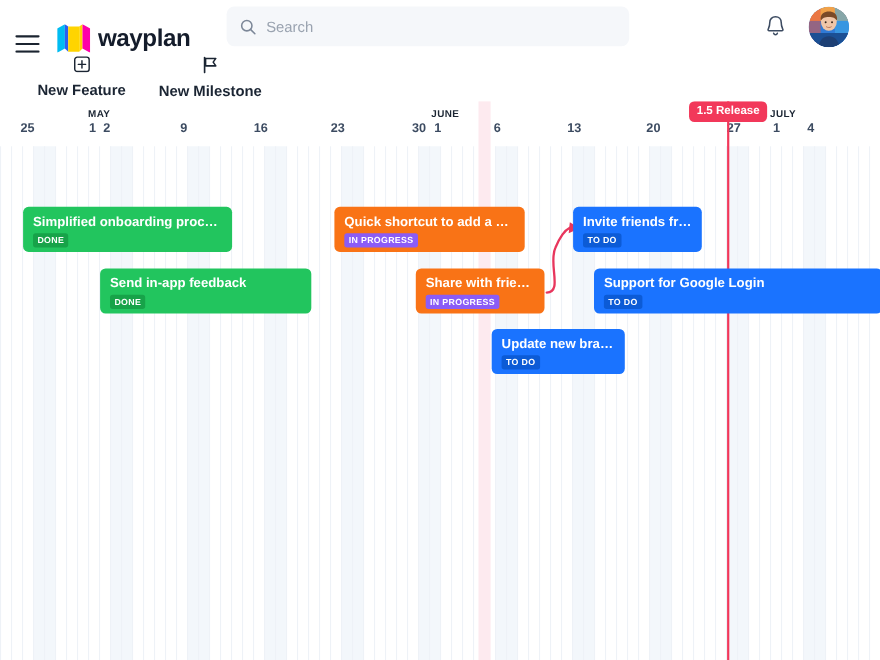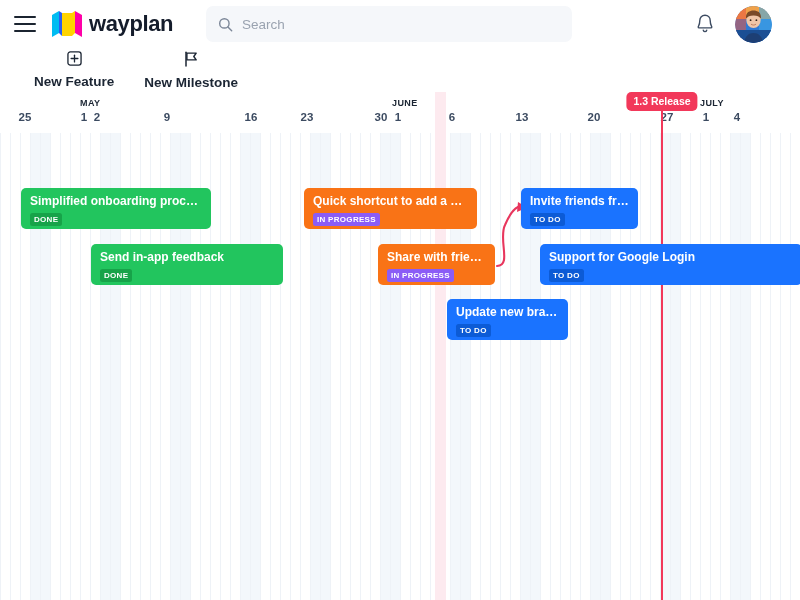--- a/index.html
+++ b/index.html
@@ -8,21 +8,21 @@
     font-family: "Liberation Sans", sans-serif;
     background: #ffffff;
     overflow: hidden;
   }
   #app { position: relative; width: 800px; height: 600px; }
 
   
   .header {
     position: absolute; left: 0; top: 0; width: 800px; height: 48px;
     background: #ffffff;
-    display: flex; align-items: center;
+    display: flex; align-items: flex-end;
   }
   .hamburger {
     width: 22px; height: 16px; margin-left: 14px; margin-right: 16px;
     display: flex; flex-direction: column; justify-content: space-between;
     cursor: pointer;
   }
   .hamburger span { display: block; height: 2px; width: 22px; background: #1b2430; border-radius: 2px; }
 
   .brand { display: flex; align-items: center; gap: 7px; }
   .logo-mark { width: 30px; height: 26px; display: block; }
@@ -218,21 +218,21 @@
       <div id="month-labels">
           <div class="month-label" style="left: 80px;">MAY</div>
           <div class="month-label" style="left: 392px;">JUNE</div>
           <div class="month-label" style="left: 700px;">JULY</div>
         </div>
       <div id="day-labels">
           <div class="day-label" style="left: 25px;">25</div>
           <div class="day-label" style="left: 84px;">1</div>
           <div class="day-label" style="left: 97px;">2</div>
           <div class="day-label" style="left: 167px;">9</div>
-          <div class="day-label" style="left: 251px;">16</div>
+          <div class="day-label" style="left: 237px;">16</div>
           <div class="day-label" style="left: 307px;">23</div>
           <div class="day-label" style="left: 381px;">30</div>
           <div class="day-label" style="left: 398px;">1</div>
           <div class="day-label today" style="left: 440px;">5</div>
           <div class="day-label" style="left: 452px;">6</div>
           <div class="day-label" style="left: 522px;">13</div>
           <div class="day-label" style="left: 594px;">20</div>
           <div class="day-label" style="left: 667px;">27</div>
           <div class="day-label" style="left: 706px;">1</div>
           <div class="day-label" style="left: 737px;">4</div>
@@ -335,17 +335,17 @@
           <div class="bar green" style="left: 91px; top: 111px; width: 192px;"><div class="bar-title">Send in-app feedback</div><div class="bar-badge">DONE</div></div>
           <div class="bar orange" style="left: 304px; top: 55px; width: 173px;"><div class="bar-title">Quick shortcut to add a new task</div><div class="bar-badge">IN PROGRESS</div></div>
           <div class="bar orange" style="left: 378px; top: 111px; width: 117px;"><div class="bar-title">Share with friends</div><div class="bar-badge">IN PROGRESS</div></div>
           <div class="bar blue" style="left: 521px; top: 55px; width: 117px;"><div class="bar-title">Invite friends from c...</div><div class="bar-badge">TO DO</div></div>
           <div class="bar blue" style="left: 540px; top: 111px; width: 262px;"><div class="bar-title">Support for Google Login</div><div class="bar-badge">TO DO</div></div>
           <div class="bar blue" style="left: 447px; top: 166px; width: 121px;"><div class="bar-title">Update new branding</div><div class="bar-badge">TO DO</div></div>
         </div>
     </div>
 
     <div id="milestone-layer">
-        <div class="milestone-badge" style="left: 662px;">1.3 Release</div>
+        <div class="milestone-badge" style="left: 662px;">1.5 Release</div>
       </div>
   </div>
 
 </div>
 
 </body></html>

